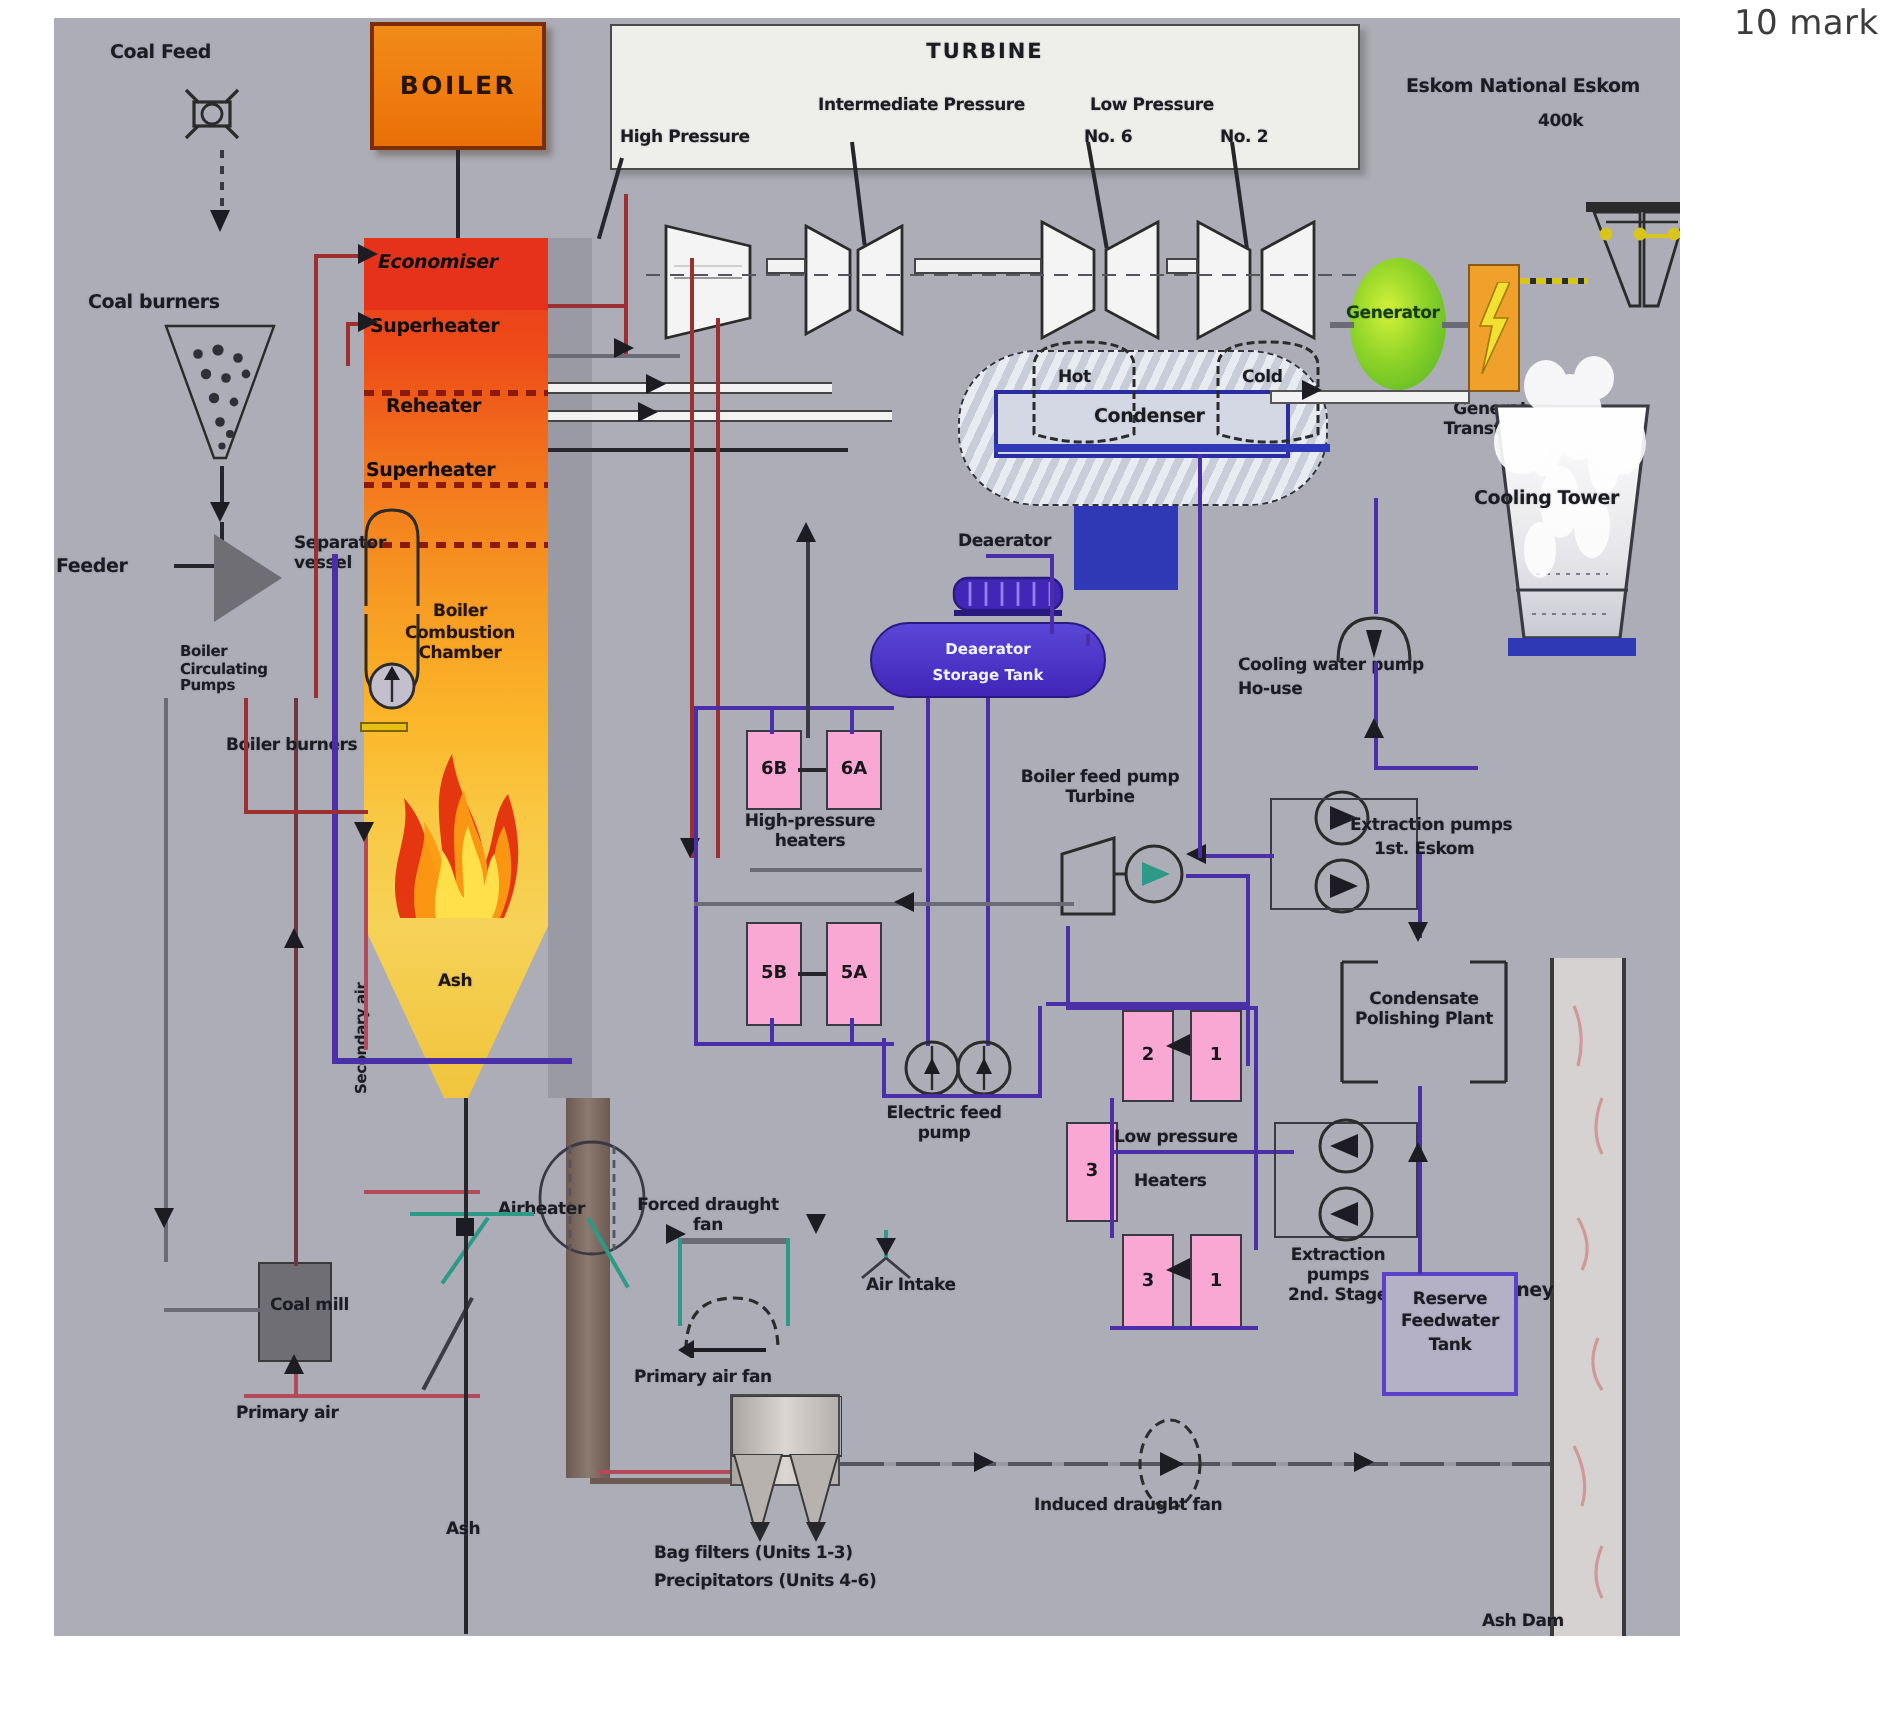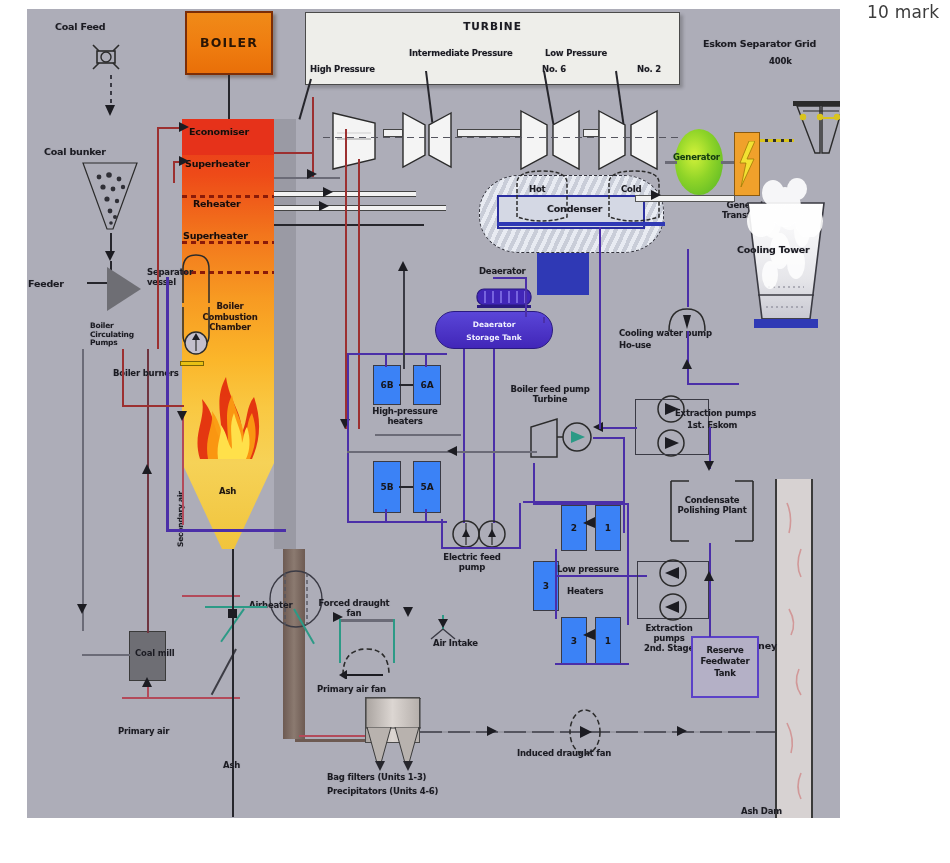--- a/index.html
+++ b/index.html
@@ -100,21 +100,21 @@
   
   #mill{left:102px;top:622px;width:37px;height:50px;background:#6e6e74;
         border:1px solid #3a3a3a;}
 
   
   #feeder{left:80px;top:258px;width:0;height:0;
           border-top:22px solid transparent;border-bottom:22px solid transparent;
           border-left:34px solid #6e6e74;}
 
   
-  .htr{position:absolute;background:#3b82f6;border:1.6px solid #3a3a44;}
+  .htr{position:absolute;background:#f9a8d4;border:1.6px solid #3a3a44;}
   .htr span{position:absolute;left:0;right:0;top:50%;margin-top:-5px;text-align:center;
             font-size:9px;font-weight:bold;color:#16161c;}
 
   
   .turb{position:absolute;}
 
   
   #pylon{left:760px;top:88px;width:70px;height:62px;}
 </style>
 </head>
@@ -130,21 +130,21 @@
       <span>BOILER</span>
     </div>
     <div class="ln vl blk" style="left:201px;top:66px;height:46px;"></div>
 
     <div class="box" id="turbHdr">
       <div class="lbl s10 ctr" style="left:0;right:0;top:8px;text-align:center;letter-spacing:1px;">TURBINE</div>
       <div class="lbl s8" style="left:4px;top:52px;">High Pressure</div>
       <div class="lbl s8" style="left:103px;top:36px;">Intermediate Pressure</div>
       <div class="lbl s8" style="left:239px;top:36px;">Low Pressure</div>
       <div class="lbl s8" style="left:236px;top:52px;">No. 6</div>
-      <div class="lbl s8" style="left:331px;top:52px;">No. 2</div>
+      <div class="lbl s8" style="left:304px;top:52px;">No. 2</div>
     </div>
 
     <div class="ln blk" style="left:283px;top:70px;width:2px;height:42px;transform:rotate(16deg);transform-origin:top;"></div>
     <div class="ln blk" style="left:398px;top:62px;width:2px;height:52px;transform:rotate(-7deg);transform-origin:top;"></div>
     <div class="ln blk" style="left:516px;top:62px;width:2px;height:54px;transform:rotate(-10deg);transform-origin:top;"></div>
     <div class="ln blk" style="left:588px;top:62px;width:2px;height:54px;transform:rotate(-8deg);transform-origin:top;"></div>
 
     <svg class="turb" style="left:300px;top:100px;" width="60" height="62">
       <polygon points="6,4 48,14 48,50 6,60" fill="#f4f4f4" stroke="#2b2b2b" stroke-width="1.4"></polygon>
       <line x1="10" y1="30" x2="44" y2="30" stroke="#9a9a9a" stroke-width="1"></line>
@@ -178,21 +178,21 @@
       <line x1="30" y1="4" x2="24" y2="10" stroke="#2b2b2b" stroke-width="1.6"></line>
       <line x1="4" y1="28" x2="10" y2="22" stroke="#2b2b2b" stroke-width="1.6"></line>
       <line x1="30" y1="28" x2="24" y2="22" stroke="#2b2b2b" stroke-width="1.6"></line>
     </svg>
     <div class="ln vl" style="left:83px;top:66px;height:34px;
          background:repeating-linear-gradient(180deg,#3a3a44 0 4px,transparent 4px 8px);"></div>
     <svg style="position:absolute;left:77px;top:96px;" width="12" height="12">
       <polygon points="1,0 11,0 6,11" fill="#1c1c22"></polygon>
     </svg>
 
-    <div class="lbl s9" style="left:17px;top:138px;">Coal bunker</div>
+    <div class="lbl s9" style="left:17px;top:138px;">Coal burners</div>
     <svg style="position:absolute;left:50px;top:148px;" width="66" height="78">
       <polygon points="6,6 60,6 36,72 30,72" fill="none" stroke="#2b2b2b" stroke-width="1.2"></polygon>
       <g fill="#2f2f36">
         <circle cx="22" cy="20" r="2.4"></circle>
           <circle cx="32" cy="18" r="2.8"></circle>
           <circle cx="42" cy="22" r="2.4"></circle>
         <circle cx="26" cy="30" r="2.6"></circle>
           <circle cx="36" cy="32" r="2.4"></circle>
           <circle cx="46" cy="30" r="2.2"></circle>
         <circle cx="30" cy="42" r="2.6"></circle>
@@ -225,21 +225,21 @@
     <div class="ln vl gry" style="left:55px;top:340px;height:282px;"></div>
     <div class="ln hl gry" style="left:55px;top:645px;width:48px;"></div>
     <svg style="position:absolute;left:50px;top:595px;" width="11" height="11">
       <polygon points="0,0 10,0 5,10" fill="#1c1c22"></polygon>
     </svg>
     <div class="ln hl" style="left:95px;top:688px;width:118px;height:2.4px;background:#b34a5a;"></div>
     <div class="ln vl" style="left:120px;top:672px;height:18px;background:#b34a5a;width:2.4px;"></div>
     <svg style="position:absolute;left:115px;top:668px;" width="11" height="11">
       <polygon points="0,10 10,10 5,0" fill="#1c1c22"></polygon>
     </svg>
-    <div class="lbl s8" style="left:91px;top:694px;margin-top:24px;">Primary air</div>
+    <div class="lbl s8" style="left:91px;top:694px;">Primary air</div>
     <div class="ln" style="left:208px;top:640px;width:2.4px;height:52px;background:#3c3c44;transform:rotate(28deg);transform-origin:top;"></div>
 
     <div class="box" id="furnWallR"></div>
     <div class="box" id="furnace">
       <div class="heatBand" style="top:76px;"></div>
       <div class="heatBand" style="top:122px;"></div>
       <div class="heatBand" style="top:152px;"></div>
 
       <svg class="flame" style="left:4px;top:222px;" width="86" height="120">
         <path d="M14 118 C6 92 20 80 16 58 C30 74 26 88 36 100 C36 76 28 58 40 36 C44 62 56 70 56 92 C62 78 60 66 68 56 C76 80 74 100 66 118 Z" fill="#e22a0c" opacity=".92"></path>
@@ -259,21 +259,21 @@
         </defs>
       </svg>
     </div>
     <div class="lbl s8" style="left:192px;top:478px;color:#20160a;">Ash</div>
 
     <div class="lbl s8 ctr" style="left:168px;top:292px;width:70px;line-height:1.25;color:#2b1407;">Boiler
 Combustion
 Chamber</div>
 
     <div class="box" style="left:155px;top:110px;width:92px;height:36px;background:#e6321a;"></div>
-    <div class="lbl s9" style="left:162px;top:118px;color:#1a0a04;">Economiser</div>
+    <div class="lbl s9" style="left:162px;top:118px;color:#1a0a04;font-style:italic;">Economiser</div>
     <div class="lbl s9" style="left:158px;top:150px;color:#1a0a04;">Superheater</div>
     <div class="lbl s9" style="left:166px;top:190px;color:#1a0a04;">Reheater</div>
     <div class="lbl s9" style="left:156px;top:222px;color:#1a0a04;">Superheater</div>
 
     <div class="lbl s8" style="left:120px;top:258px;line-height:1.2;">Separator
 vessel</div>
     <svg style="position:absolute;left:148px;top:238px;" width="42" height="110">
       <path d="M8 56 L8 22 Q8 8 21 8 Q34 8 34 22 L34 56" fill="none" stroke="#2b2b2b" stroke-width="1.5"></path>
       <path d="M8 60 L8 88 Q8 100 21 100 Q34 100 34 88 L34 60" fill="none" stroke="#2b2b2b" stroke-width="1.5"></path>
       <circle cx="21" cy="96" r="11" fill="#c3bfcc" stroke="#2b2b2b" stroke-width="1.4"></circle>
@@ -517,21 +517,21 @@
     <div class="box" id="gen"></div>
     <div class="lbl s8" style="left:646px;top:144px;color:#123f08;">Generator</div>
     <div class="ln hl gry" style="left:638px;top:152px;width:12px;height:3px;"></div>
     <div class="ln hl gry" style="left:694px;top:152px;width:14px;height:3px;"></div>
     <div class="box" id="genTx"></div>
     <svg class="box" id="genTxBolt" width="16" height="46">
       <polygon points="10,0 1,22 7,22 2,46 15,18 8,18 16,0" fill="#f2e132" stroke="#a07a08" stroke-width=".8"></polygon>
     </svg>
     <div class="lbl s8 ctr" style="left:680px;top:192px;width:86px;line-height:1.15;">Generator
 Transformer</div>
-    <div class="lbl s9" style="left:676px;top:30px;">Eskom Separator Grid</div>
+    <div class="lbl s9" style="left:676px;top:30px;">Eskom National Eskom</div>
     <div class="lbl s8" style="left:742px;top:48px;">400k</div>
     <svg class="box" id="pylon" width="70" height="62">
       <rect x="6" y="4" width="54" height="5" fill="#2b2b2b"></rect>
       <polygon points="10,9 33,9 33,56 28,56" fill="none" stroke="#2b2b2b" stroke-width="1.4"></polygon>
       <polygon points="56,9 35,9 35,56 42,56" fill="none" stroke="#2b2b2b" stroke-width="1.4"></polygon>
       <line x1="16" y1="14" x2="52" y2="14" stroke="#2b2b2b" stroke-width="1.2"></line>
       <g fill="#d9c41e">
         <circle cx="16" cy="20" r="3.2"></circle>
           <circle cx="33" cy="20" r="3.2"></circle>
           <circle cx="50" cy="20" r="3.2"></circle>

